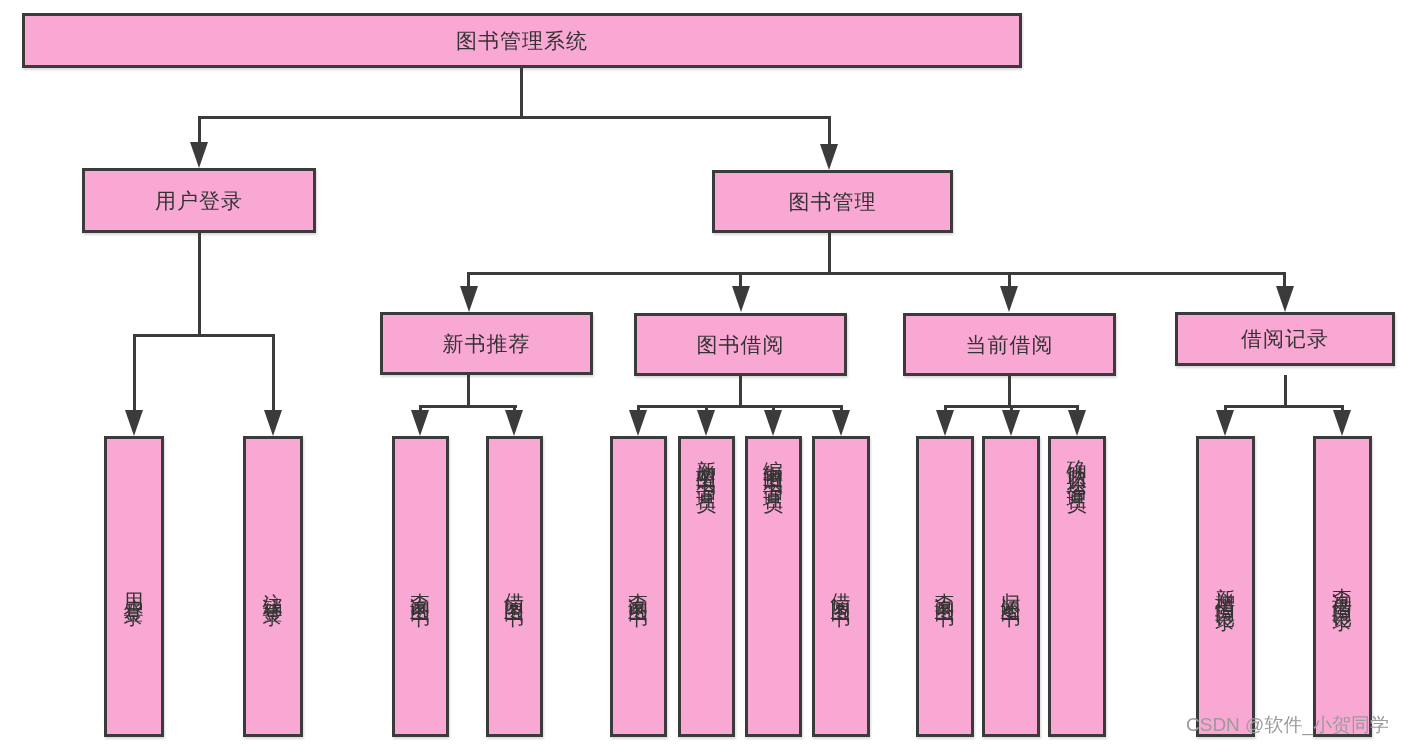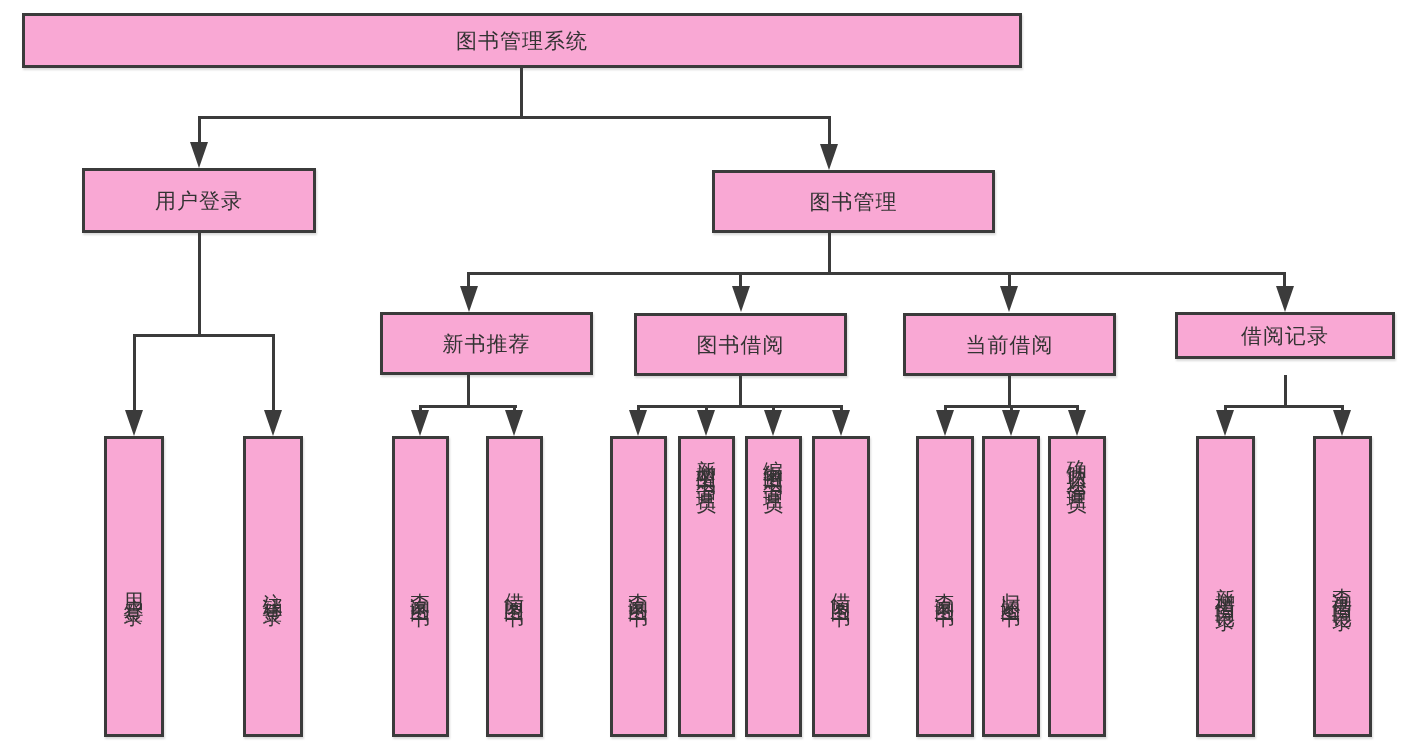--- a/index.html
+++ b/index.html
@@ -71,21 +71,21 @@
   <div class="vline" style="left:520px; top:68px; height:49px;"></div>
   <div class="hline" style="left:198px; top:116px; width:633px;"></div>
   <div class="vline" style="left:198px; top:116px; height:29px;"></div>
   <div class="arrow" style="left:190px; top:142px;"></div>
   <div class="vline" style="left:828px; top:116px; height:30px;"></div>
   <div class="arrow" style="left:820px; top:144px;"></div>
 
   <div class="box" style="left:82px; top:168px; width:234px; height:65px;">
     <span class="hlabel">用户登录</span>
   </div>
-  <div class="box" style="left:712px; top:170px; width:283px; height:63px;">
+  <div class="box" style="left:712px; top:170px; width:241px; height:63px;">
     <span class="hlabel">图书管理</span>
   </div>
 
   <div class="vline" style="left:198px; top:233px; height:103px;"></div>
   <div class="hline" style="left:133px; top:334px; width:142px;"></div>
   <div class="vline" style="left:133px; top:334px; height:80px;"></div>
   <div class="arrow" style="left:125px; top:410px;"></div>
   <div class="vline" style="left:272px; top:334px; height:80px;"></div>
   <div class="arrow" style="left:264px; top:410px;"></div>
 
@@ -102,21 +102,21 @@
 
   <div class="box" style="left:380px; top:312px; width:213px; height:63px;">
     <span class="hlabel">新书推荐</span>
   </div>
   <div class="box" style="left:903px; top:313px; width:213px; height:63px;">
     <span class="hlabel">当前借阅</span>
   </div>
   <div class="box" style="left:634px; top:313px; width:213px; height:63px;">
     <span class="hlabel">图书借阅</span>
   </div>
-  <div class="box" style="left:1175px; top:312px; width:220px; height:47px;">
+  <div class="box" style="left:1175px; top:312px; width:220px; height:54px;">
     <span class="hlabel">借阅记录</span>
   </div>
 
   <div class="vline" style="left:467px; top:375px; height:33px;"></div>
   <div class="hline" style="left:419px; top:405px; width:98px;"></div>
   <div class="vline" style="left:419px; top:405px; height:9px;"></div>
   <div class="arrow" style="left:411px; top:410px;"></div>
   <div class="vline" style="left:513px; top:405px; height:9px;"></div>
   <div class="arrow" style="left:505px; top:410px;"></div>
 
@@ -184,14 +184,15 @@
     <span class="vtext">确认归还（管理员）</span>
   </div>
 
   <div class="box leaf" style="left:1196px; top:436px; width:59px; height:301px;">
     <span class="vtext">新增借阅记录</span>
   </div>
   <div class="box leaf" style="left:1313px; top:436px; width:59px; height:301px;">
     <span class="vtext">查询借阅记录</span>
   </div>
 
+  <div class="watermark">CSDN @软件_小贺同学</div>
 
 </div>
 
 </body></html>

